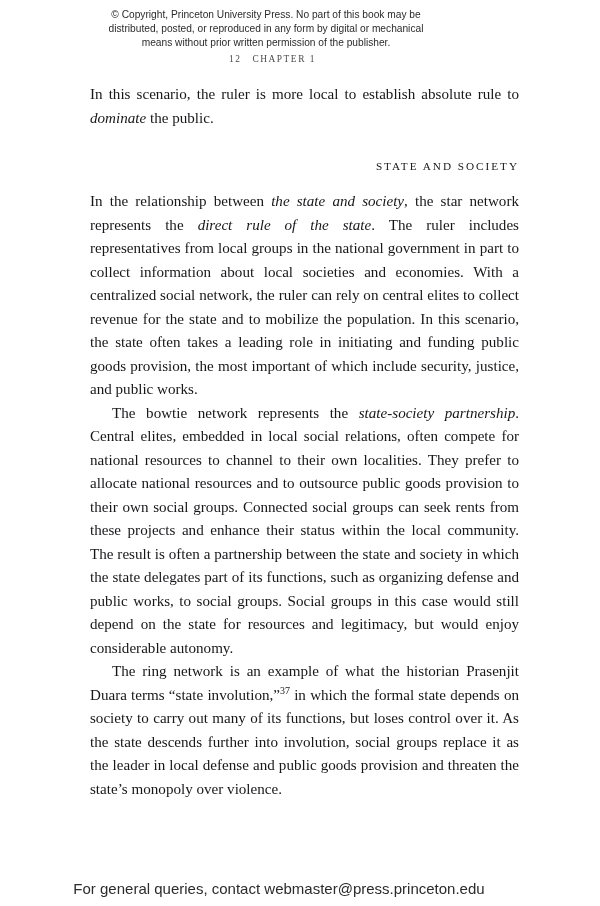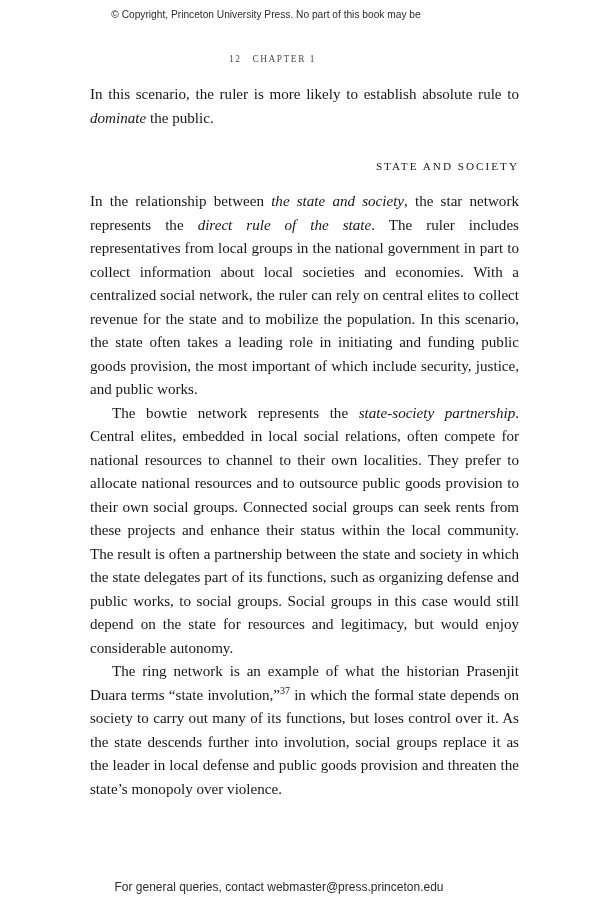--- a/index.html
+++ b/index.html
@@ -92,41 +92,43 @@
   .sp-before-sub     { height: 30px; }
 
   
   .footer {
     position: absolute;
     left: 0;
     right: 0;
     top: 880px;
     text-align: center;
     font-family: "Liberation Sans", sans-serif;
-    font-size: 12px;
+    font-size: 15px;
     color: #2b2b2b;
     margin-left: 26px;
   }
 </style>
 </head>
 <body>
 
 <div class="page">
 
   <div class="copyright">
     <span class="cline">© Copyright, Princeton University Press. No part of this book may be</span>
+    <span class="cline">distributed, posted, or reproduced in any form by digital or mechanical</span>
+    <span class="cline">means without prior written permission of the publisher.</span>
   </div>
 
   <div class="running-head">
     <span class="folio">12</span><span class="chap">CHAPTER 1</span>
   </div>
 
   <div class="textblock">
 
-    <p class="body noindent"><span>In this scenario, the ruler is more likely to establish absolute rule to </span><i>dominate</i><span> the public.</span></p>
+    <p class="body noindent"><span>In this scenario, the ruler is more local to establish absolute rule to </span><i>dominate</i><span> the public.</span></p>
 
 
     <div class="sp-before-section"></div>
     <h2 class="section-head">STATE AND SOCIETY</h2>
     <div class="sp-after-section"></div>
 
     <p class="body noindent"><span>In the relationship between </span><i>the state and society</i><span>, the star network represents the </span><i>direct rule of the state</i><span>. The ruler includes representatives from local groups in the national government in part to collect information about local societies and economies. With a centralized social network, the ruler can rely on central elites to collect revenue for the state and to mobilize the population. In this scenario, the state often takes a leading role in initiating and funding public goods provision, the most important of which include security, justice, and public works.</span></p>
 
     <p class="body indent"><span>The bowtie network represents the </span><i>state-society partnership</i><span>. Central elites, embedded in local social relations, often compete for national resources to channel to their own localities. They prefer to allocate national resources and to outsource public goods provision to their own social groups. Connected social groups can seek rents from these projects and enhance their status within the local community. The result is often a partnership between the state and society in which the state delegates part of its functions, such as organizing defense and public works, to social groups. Social groups in this case would still depend on the state for resources and legitimacy, but would enjoy considerable autonomy.</span></p>
 

